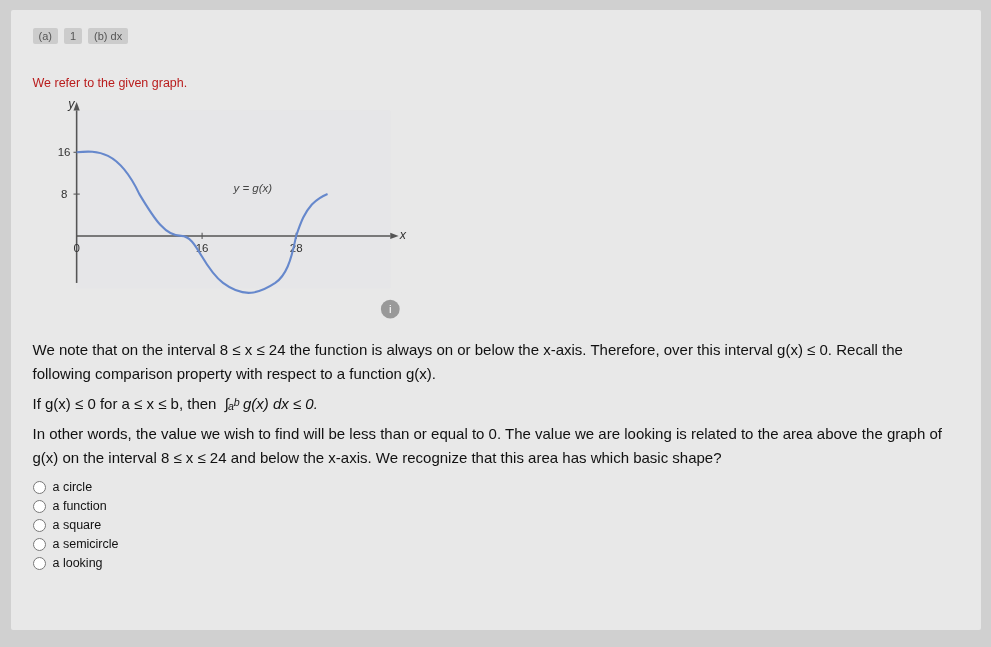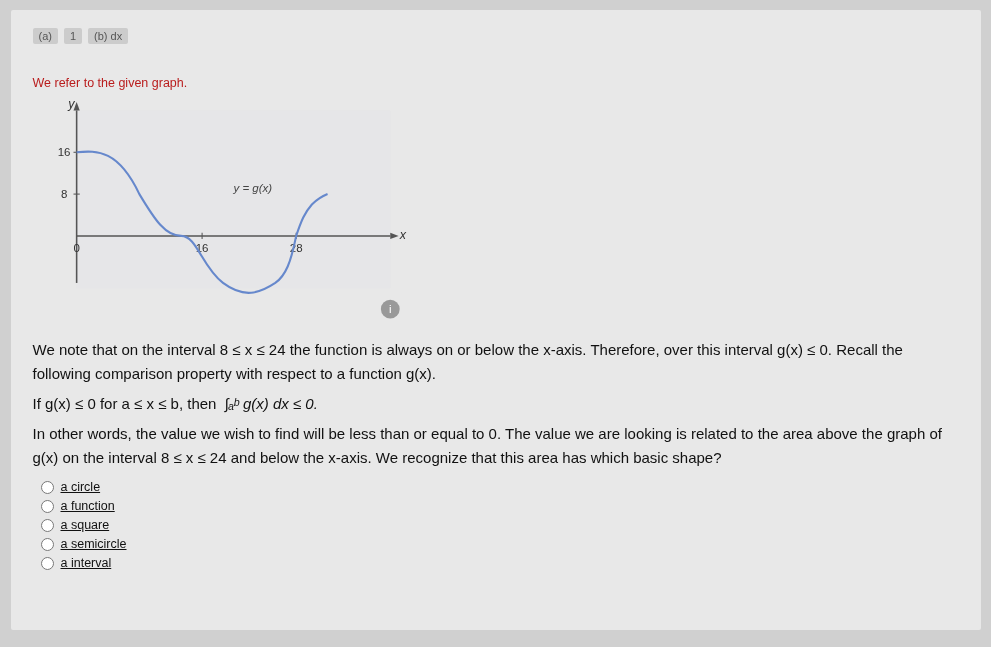--- a/index.html
+++ b/index.html
@@ -43,22 +43,21 @@
       line-height: 1.6;
       margin-bottom: 10px;
       max-width: 940px;
     }
     .explanation-block p {
       margin-bottom: 6px;
     }
     .radio-options {
       list-style: none;
       padding: 0;
-      margin: 8px;
-      text-decoration: underline;
+      margin: 0;
     }
     .radio-options li {
       display: flex;
       align-items: center;
       margin-bottom: 5px;
       font-size: 12.5px;
     }
     .radio-options li input[type="radio"] {
       margin-right: 7px;
       cursor: pointer;
@@ -165,17 +164,17 @@
     <li>
       <input type="radio" name="shape" value="square" style="">
       <label>a square</label>
     </li>
     <li>
       <input type="radio" name="shape" value="semicircle" style="">
       <label>a semicircle</label>
     </li>
     <li>
       <input type="radio" name="shape" value="triangle" style="">
-      <label>a interval</label>
+      <label>a looking</label>
     </li>
   </ul>
 
 </div>
 
 </body></html>

